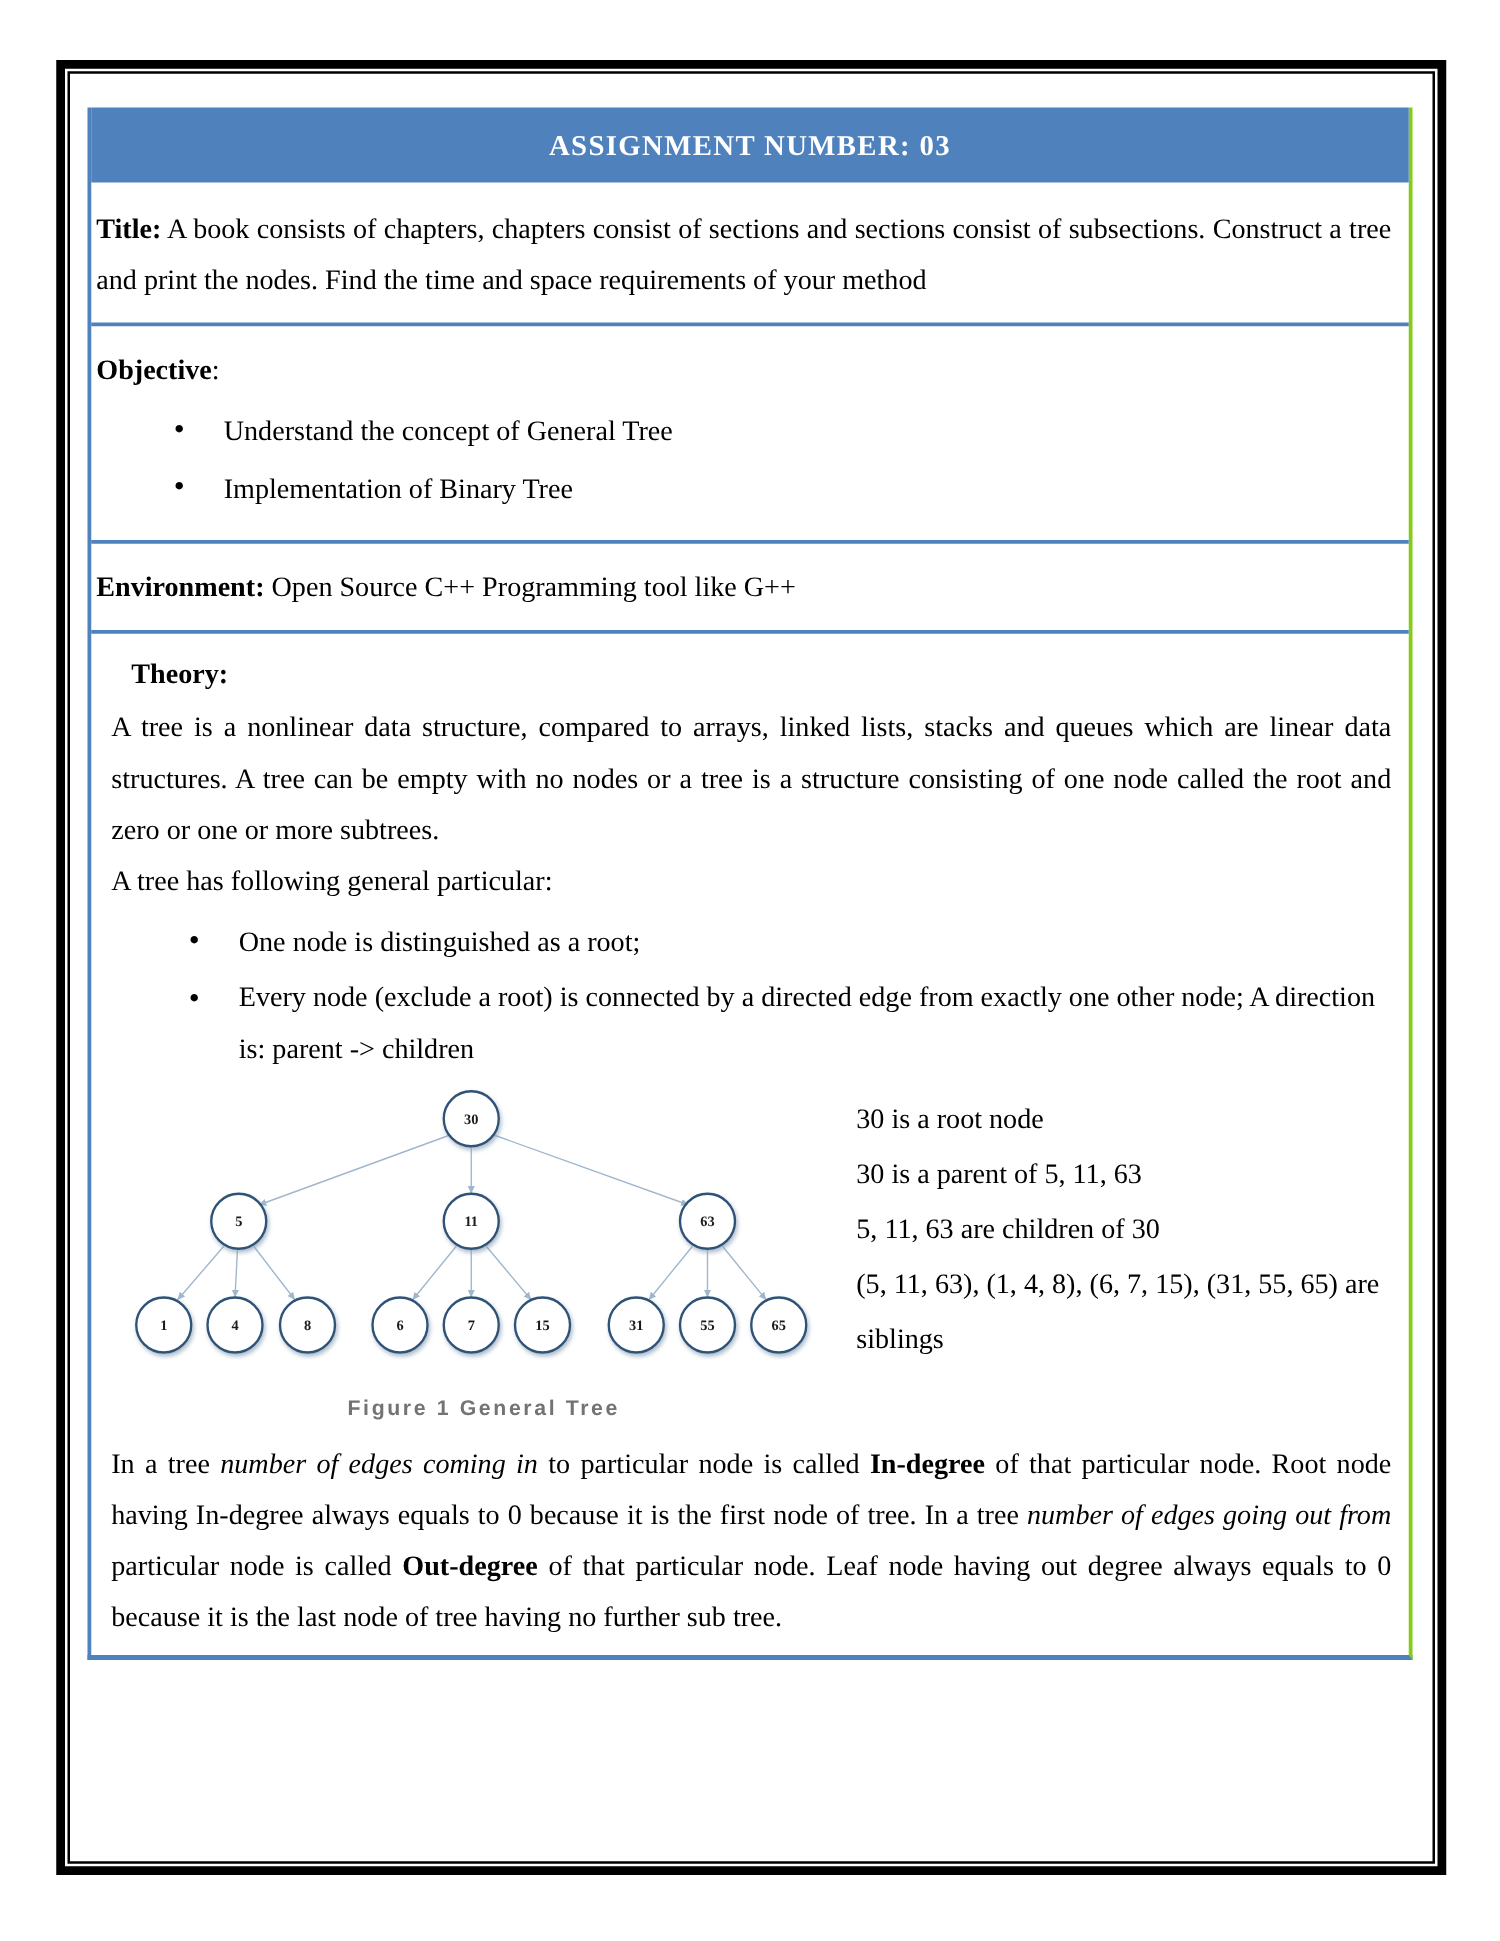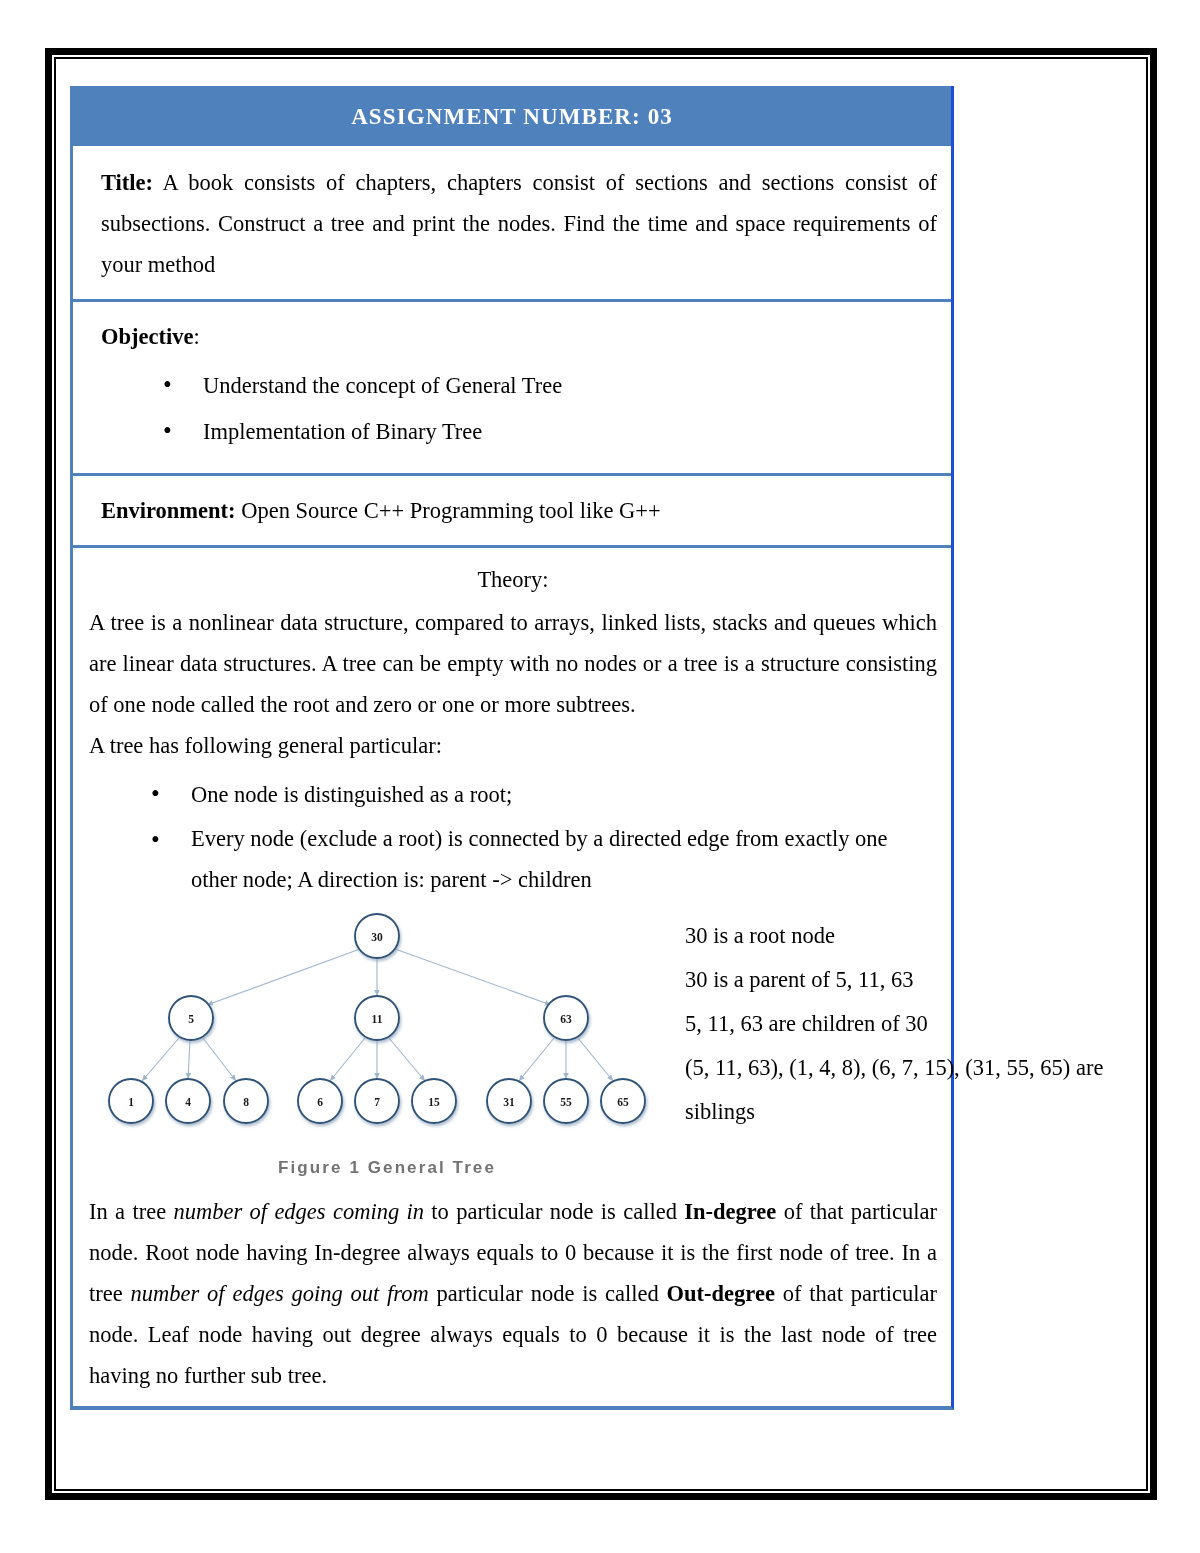--- a/index.html
+++ b/index.html
@@ -17,45 +17,45 @@
     background:#ffffff;
   }
   #page-frame-inner{
     position:absolute;left:2px;top:2px;right:2px;bottom:2px;
     border:2px solid #000000;
     box-sizing:border-box;
   }
 
   
   #doc-table{
-    position:absolute;left:70px;top:86px;width:884px;
+    position:absolute;left:70px;top:86px;width:1060px;
     box-sizing:border-box;
     border-left:3px solid #4F81BD;
-    border-right:3px solid #1d4ed8;
+    border-right:3px solid #84cc16;
     border-bottom:4px solid #4F81BD;
     background:#ffffff;
   }
 
   .row{box-sizing:border-box;}
   .row-sep{border-top:3px solid #4F81BD;}
 
   
   #assignment-header{
     background:#4F81BD;
     color:#ffffff;
     text-align:center;
     height:62px;
     line-height:62px;
     font-size:23px;
     font-weight:bold;
     letter-spacing:1.1px;
     border-bottom:2px solid #ffffff;
   }
 
-  .cell{padding:14px 14px 14px 28px;}
+  .cell{padding:14px 14px 14px 4px;}
   .para{
     font-size:22.5px;
     line-height:41px;
     text-align:justify;
     margin:0;
   }
   .para-left{text-align:left;}
   b.lbl{font-weight:bold;}
   i.it{font-style:italic;}
 
@@ -75,21 +75,21 @@
   ul.bullets li::before{
     content:"\2022";
     position:absolute;left:0;top:-1px;
     font-size:25px;
     line-height:46px;
   }
   ul.bullets li.wrap{line-height:41px;}
 
   
   #theory-cell{padding:12px 14px 10px 16px;}
-  .theory-head{font-size:22.5px;font-weight:normal;line-height:40px;margin:0 0 2px 0;text-align:center;}
+  .theory-head{font-size:22.5px;font-weight:bold;line-height:40px;margin:0 0 2px 16px;}
 
   
   #figure-block{
     position:relative;
     height:283px;
     margin-top:8px;
   }
   #tree-figure{
     position:absolute;left:0;top:0;width:596px;height:283px;
   }

